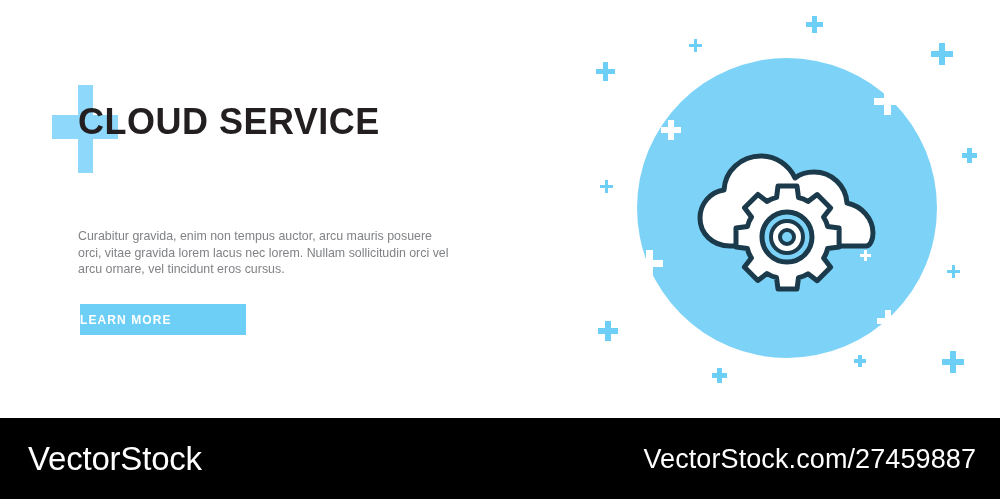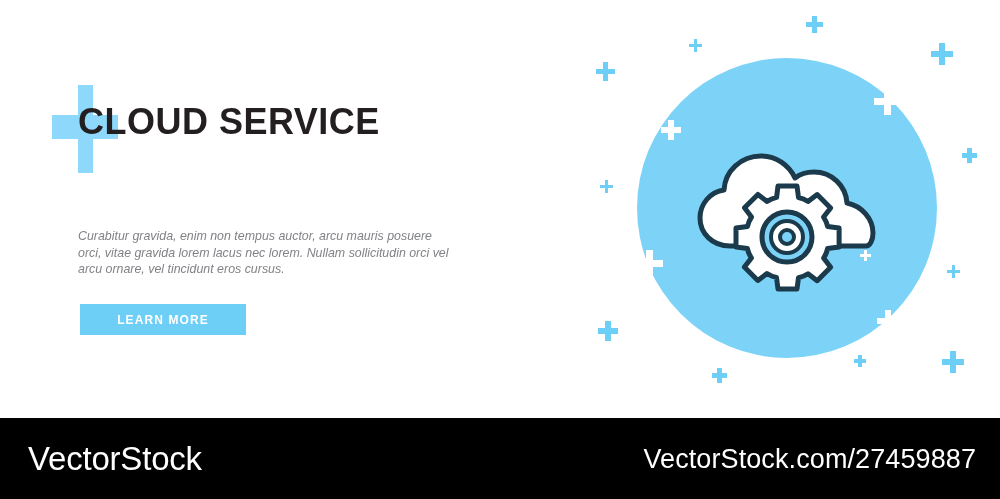--- a/index.html
+++ b/index.html
@@ -94,33 +94,32 @@
 
   .para {
     position: absolute;
     left: 78px;
     width: 375px;
     font-size: 12.4px;
     line-height: 1.34;
     color: #808285;
   }
   .para-1 { top: 186px; }
-  .para-2 { top: 228px; font-style: italic; }
+  .para-2 { top: 228px; }
 
   .cta {
     position: absolute;
     left: 80px;
     top: 304px;
     width: 166px;
     height: 31px;
     background: #6dcff6;
     border: 0;
     display: flex;
     align-items: center;
-    justify-content: center;
     cursor: pointer;
     padding: 0;
   }
   .cta-label {
     font-size: 12px;
     font-weight: bold;
     letter-spacing: 1.1px;
     color: #ffffff;
     font-family: "Liberation Sans", sans-serif;
   }

